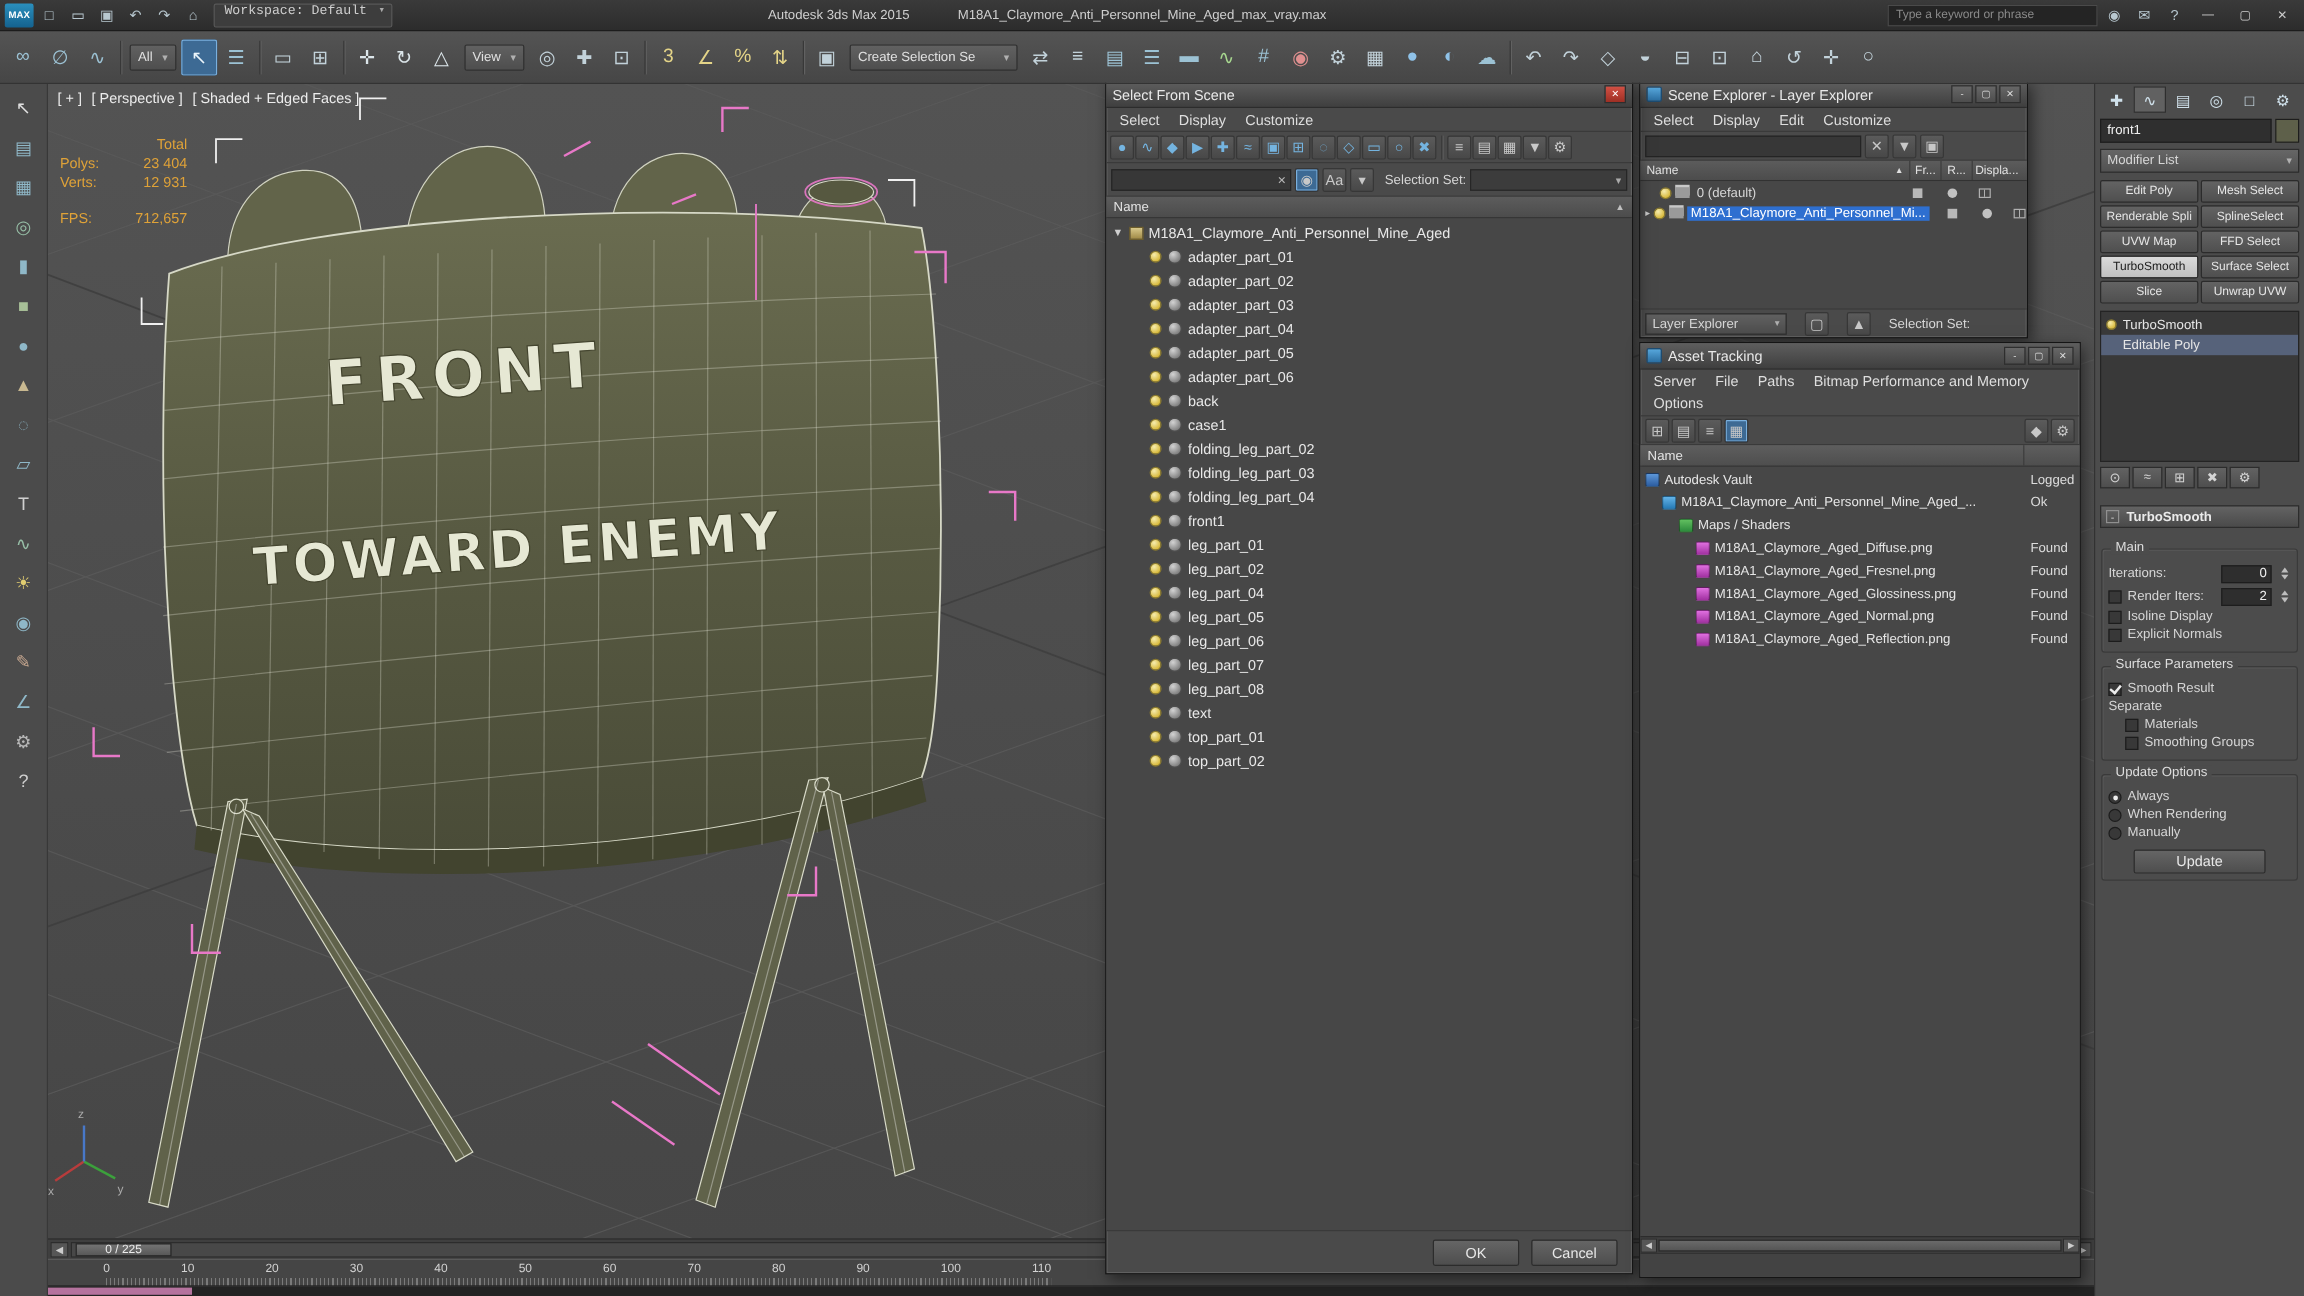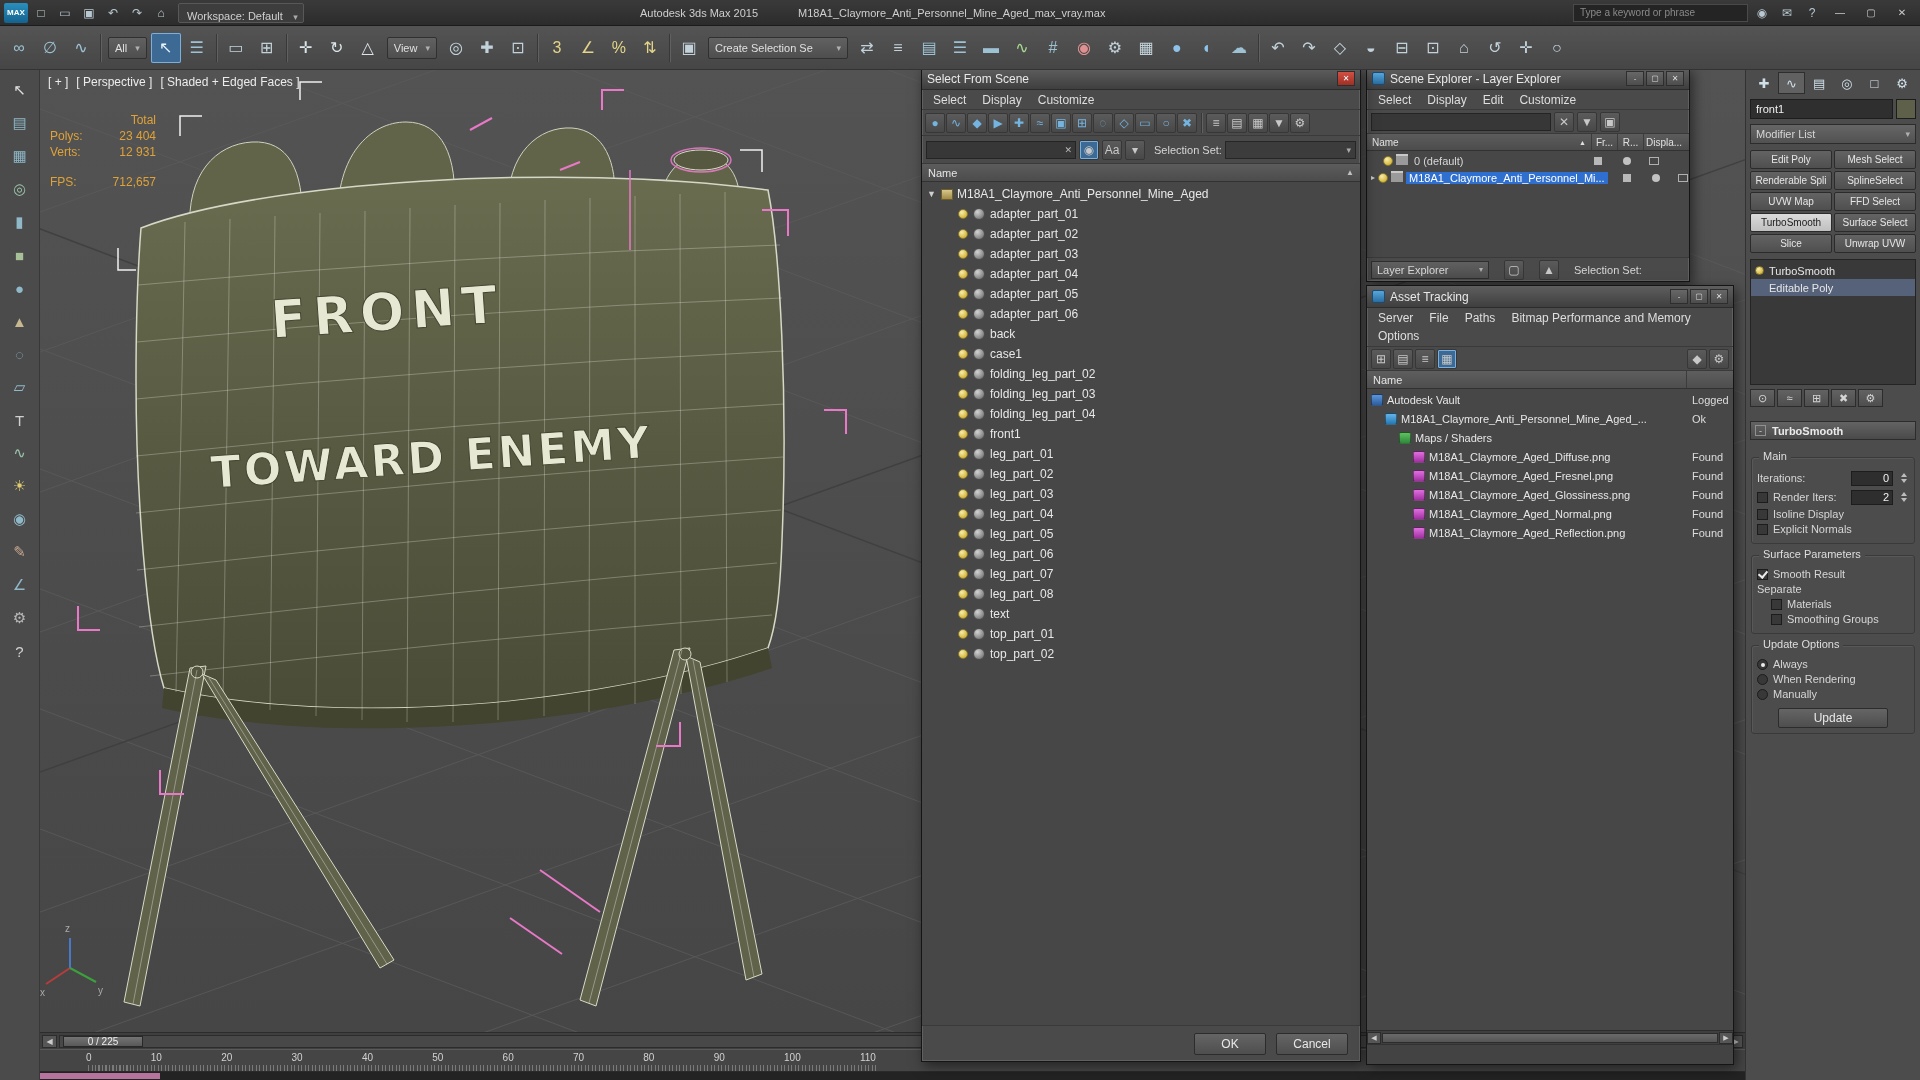--- a/index.html
+++ b/index.html
@@ -3,21 +3,21 @@
 <meta charset="utf-8">
 <style>
 *{box-sizing:border-box;margin:0;padding:0;user-select:none;}
 html,body{width:1920px;height:1080px;overflow:hidden;}
 body{position:relative;background:#4a4a4a;font-family:"Liberation Sans",sans-serif;font-size:12px;color:#d6d6d6;}
 
 
 #titlebar{position:absolute;left:0;top:0;width:1920px;height:26px;background:linear-gradient(#3a3a3a,#2c2c2c);border-bottom:1px solid #1c1c1c;display:flex;align-items:center;gap:2px;padding:0 4px;z-index:30;}
 .logo{width:24px;height:20px;background:linear-gradient(#2a8fbd,#14628f);color:#fff;font-size:8px;font-weight:bold;display:flex;align-items:center;justify-content:center;border-radius:2px;flex:none;}
 .qicon{width:22px;height:20px;display:flex;align-items:center;justify-content:center;color:#b8c8d0;font-size:12px;flex:none;}
-.ws-drop{height:20px;background:#3d3d3d;border:1px solid #585858;border-radius:2px;padding:0 20px 0 8px;display:flex;align-items:flex-end;font-size:11px;color:#cfcfcf;position:relative;flex:none;margin-left:4px;}
+.ws-drop{height:20px;background:#3d3d3d;border:1px solid #585858;border-radius:2px;padding:0 20px 0 8px;display:flex;align-items:flex-start;font-size:11px;color:#cfcfcf;position:relative;flex:none;margin-left:4px;font-family:Liberation Mono, monospace;}
 .ws-drop .arr{position:absolute;right:5px;font-size:9px;color:#aaa;}
 #title-center{position:absolute;left:640px;top:0;height:26px;display:flex;align-items:center;gap:40px;font-size:11px;color:#cfcfcf;pointer-events:none;}
 #title-right{margin-left:auto;display:flex;align-items:center;gap:3px;}
 .search-box{width:175px;height:18px;background:#242424;border:1px solid #4a4a4a;color:#cfcfcf;font-size:10px;padding:0 6px;font-family:"Liberation Sans",sans-serif;}
 .search-box::placeholder{color:#8a8a8a;}
 .winbtn{width:28px;height:20px;display:flex;align-items:center;justify-content:center;color:#ccc;font-size:10px;}
 
 
 #main-toolbar{position:absolute;left:0;top:26px;width:1920px;height:44px;background:linear-gradient(#545454,#464646);border-bottom:1px solid #333;display:flex;align-items:center;padding:0 4px;gap:1px;z-index:25;}
 .tbi{width:30px;height:30px;display:flex;align-items:center;justify-content:center;font-size:16px;border-radius:2px;flex:none;}
@@ -572,25 +572,20 @@
         <span>leg_part_01</span>
       </div>
       <div class="sd-row">
         <span class="bulb"></span>
         <span class="sph"></span>
         <span>leg_part_02</span>
       </div>
       <div class="sd-row">
         <span class="bulb"></span>
         <span class="sph"></span>
-        <span>leg_part_03</span>
-      </div>
-      <div class="sd-row">
-        <span class="bulb"></span>
-        <span class="sph"></span>
         <span>leg_part_04</span>
       </div>
       <div class="sd-row">
         <span class="bulb"></span>
         <span class="sph"></span>
         <span>leg_part_05</span>
       </div>
       <div class="sd-row">
         <span class="bulb"></span>
         <span class="sph"></span>

